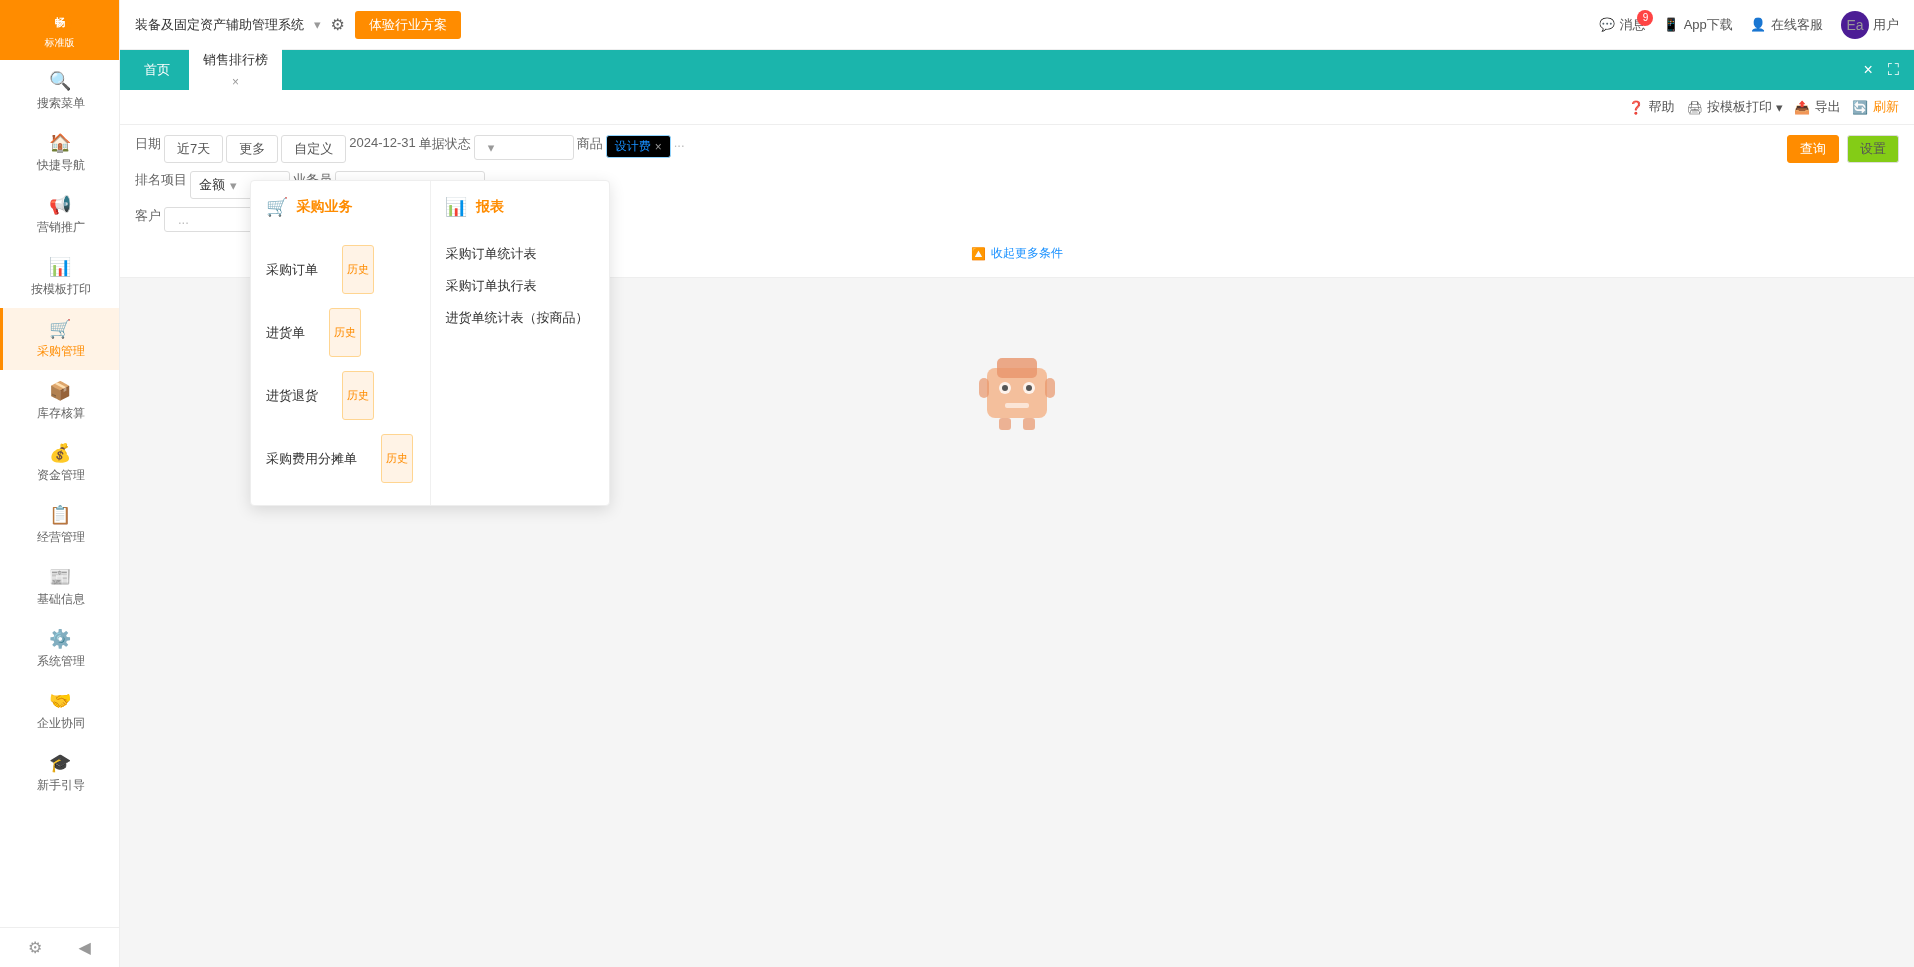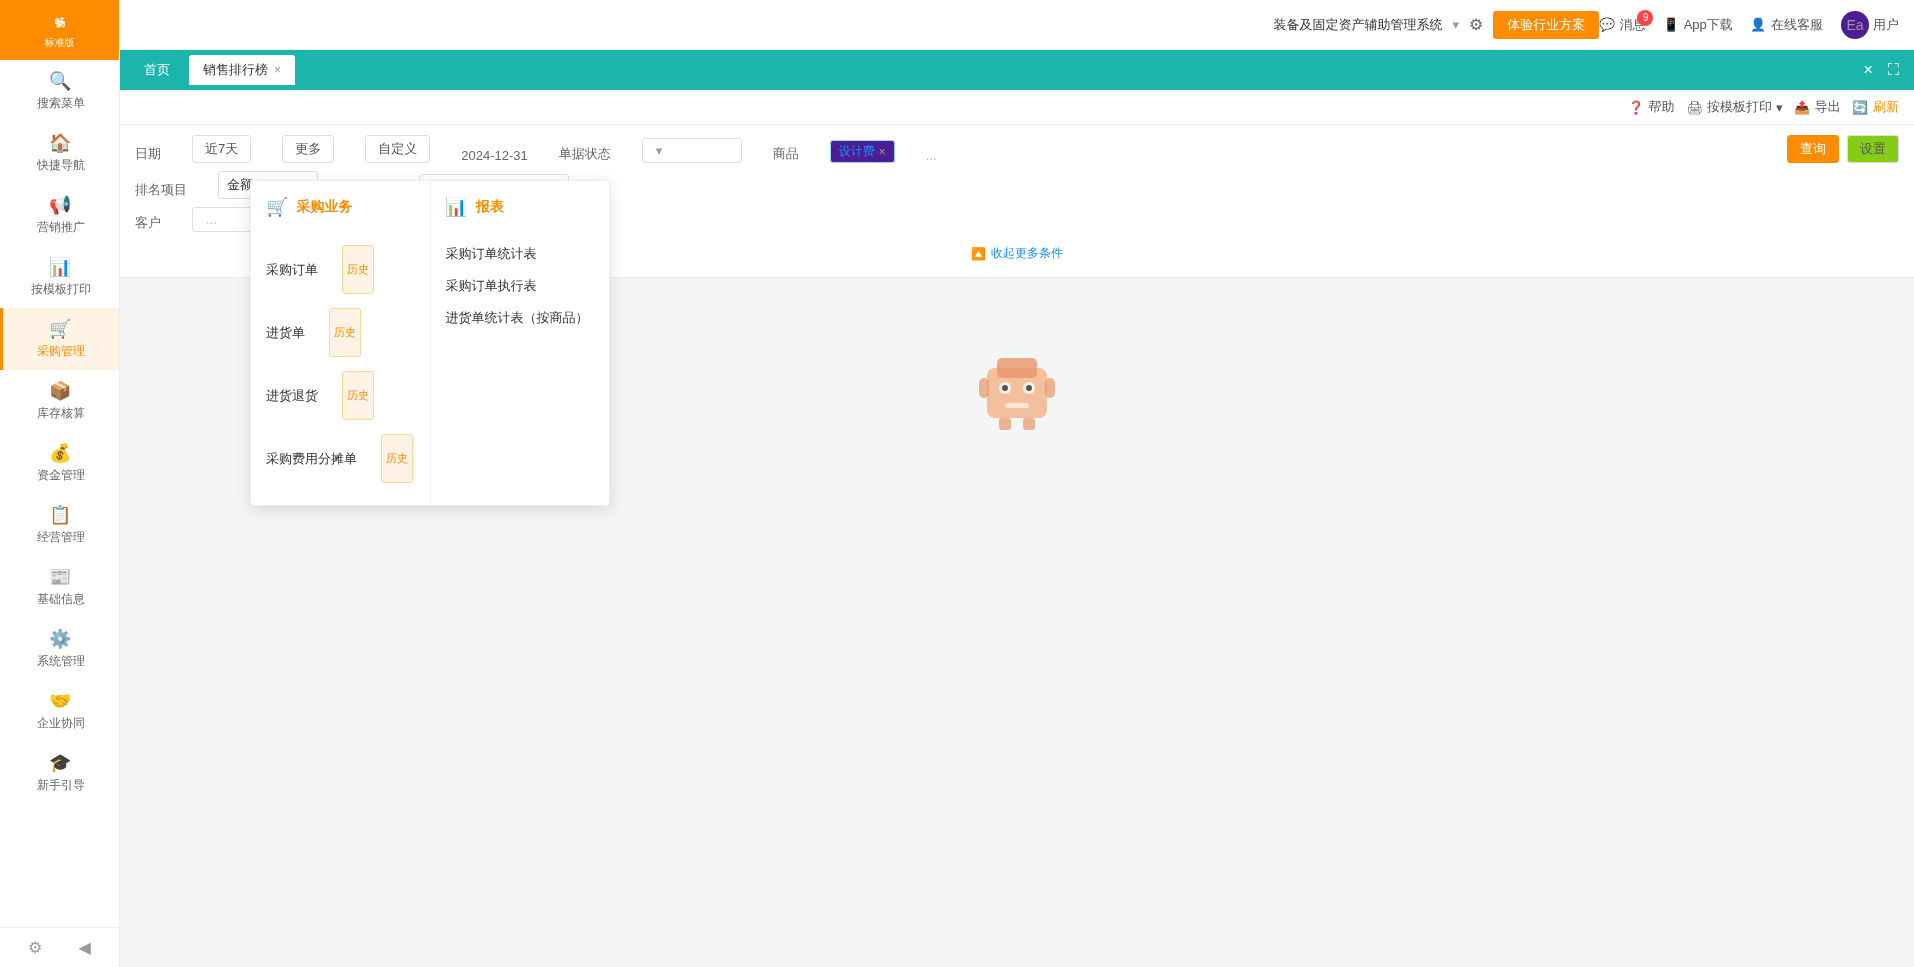--- a/index.html
+++ b/index.html
@@ -70,21 +70,21 @@
     }
 
     
     .topbar {
       height: 50px;
       background: #fff;
       border-bottom: 1px solid #eee;
       display: flex;
       align-items: center;
       padding: 0 15px;
-      justify-content: flex-end;
+      justify-content: space-between;
     }
     .topbar-left {
       display: flex;
       align-items: center;
       gap: 10px;
     }
     .topbar-title {
       font-size: 13px;
       color: #333;
     }
@@ -163,21 +163,21 @@
       padding: 6px 14px;
       border-radius: 3px 3px 0 0;
       cursor: pointer;
       font-size: 13px;
       color: #fff;
       display: flex;
       align-items: center;
       gap: 6px;
     }
     .tab.home { background: transparent; }
-    .tab.active { background: #fff; color: #333; }
+    .tab.active { background: #fff; color: #333; flex-direction: column; }
     .tab .close-btn { font-size: 12px; color: #999; cursor: pointer; }
     .tabs-bar-right {
       margin-left: auto;
       display: flex;
       align-items: center;
       gap: 5px;
     }
     .tabs-bar-right .tab-action {
       color: #fff;
       cursor: pointer;
@@ -194,34 +194,34 @@
     }
 
     
     .filter-bar {
       background: #fff;
       padding: 10px 15px;
       border-bottom: 1px solid #eee;
     }
     .filter-row {
       display: flex;
-      align-items: flex-end;
-      gap: 31px;
+      align-items: flex-start;
+      gap: 3px;
       margin-bottom: 8px;
       flex-wrap: wrap;
     }
     .filter-row:last-child { margin-bottom: 0; }
     .filter-actions-right {
       margin-left: auto;
       display: flex;
       gap: 8px;
     }
     .filter-label { color: #666; white-space: nowrap; }
     .filter-tag {
-      background: #4c1d95;
+      background: #000000;
       border: 1px solid #91d5ff;
       border-radius: 3px;
       padding: 2px 8px;
       color: #1890ff;
       font-size: 12px;
       display: flex;
       align-items: center;
       gap: 4px;
     }
     .filter-tag .remove { cursor: pointer; color: #999; }

